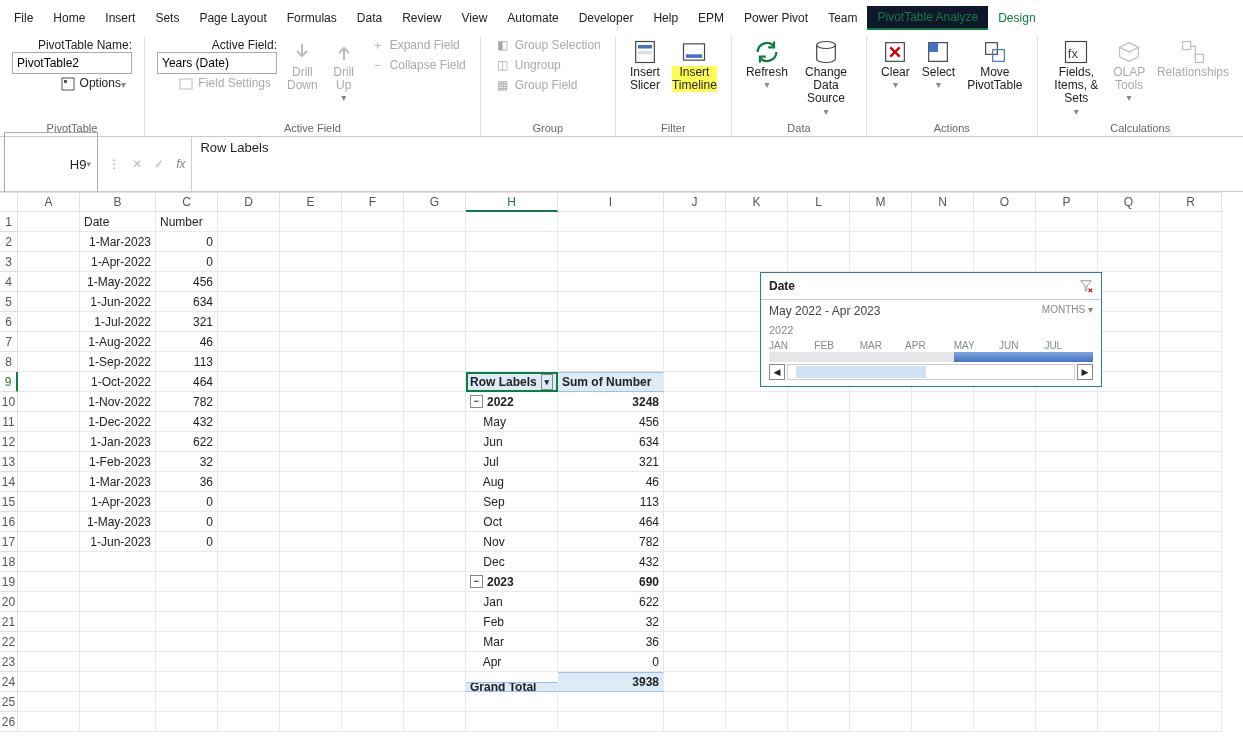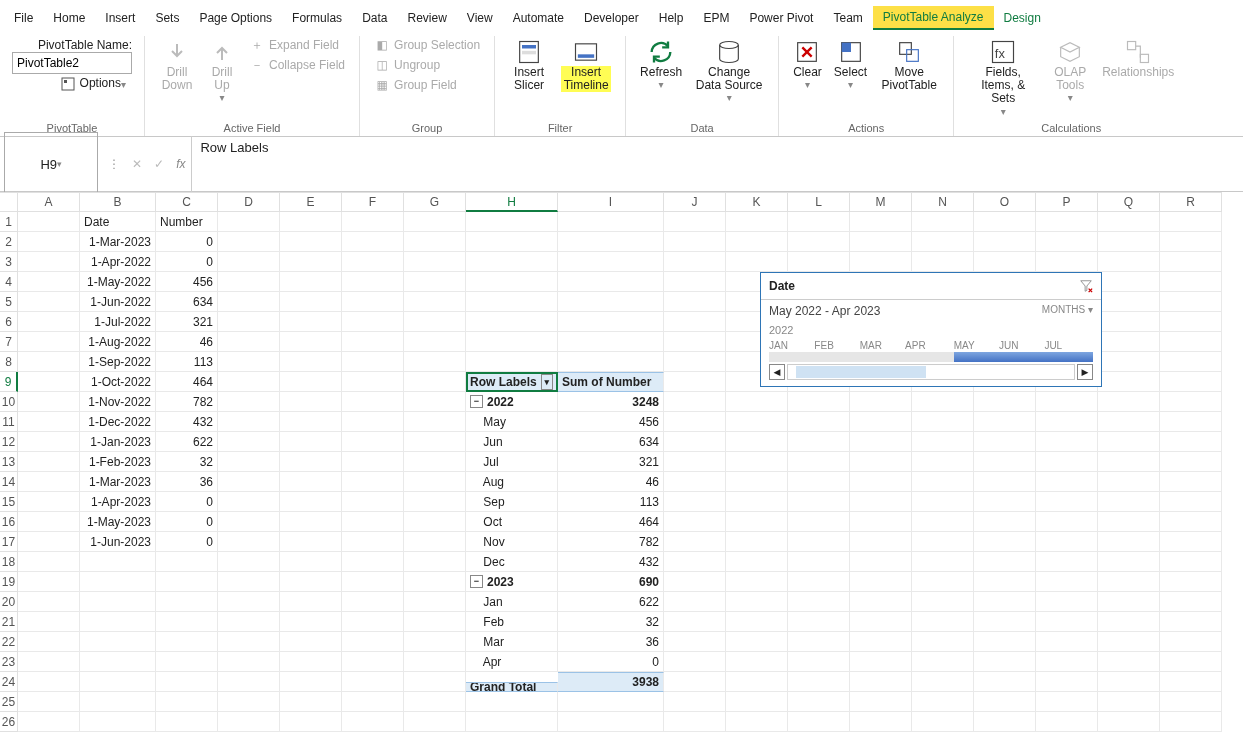--- a/index.html
+++ b/index.html
@@ -21,21 +21,21 @@
     white-space: nowrap;
   }
   .menubar .mitem {
     padding: 4px 10px;
     cursor: default;
   }
   .menubar .mitem.active {
     color: #107c41;
   }
   .menubar .mitem.highlight {
-    background: #fde047;
+    background: #0f172a;
   }
   .menubar .mitem.active.highlight {
     border-bottom: 2px solid #107c41;
   }
 
   
   .ribbon {
     display: flex;
     align-items: flex-start;
     border-bottom: 1px solid #c8c8c8;
@@ -100,21 +100,21 @@
     border-bottom: 1px solid #c8c8c8;
     height: 54px;
   }
   .namebox {
     width: 80px;
     height: 22px;
     border: 1px solid #aaa;
     margin: 2px 4px;
     padding: 20px 6px;
     font-size: 13px;
-    display:flex; align-items:center; justify-content:center;
+    display:flex; align-items:center; justify-content:flex-end;
   }
   .fxinput {
     flex: 1;
     height: 48px;
     border: none;
     border-left: 1px solid #ccc;
     padding: 4px 8px;
     font-size: 13px;
   }
 
@@ -190,21 +190,21 @@
   svg { display:block; }
 </style>
 </head>
 <body>
 
 <div class="menubar">
   <div class="mitem">File</div>
   <div class="mitem">Home</div>
   <div class="mitem">Insert</div>
   <div class="mitem">Sets</div>
-  <div class="mitem">Page Options</div>
+  <div class="mitem">Page Layout</div>
   <div class="mitem">Formulas</div>
   <div class="mitem">Data</div>
   <div class="mitem">Review</div>
   <div class="mitem">View</div>
   <div class="mitem">Automate</div>
   <div class="mitem">Developer</div>
   <div class="mitem">Help</div>
   <div class="mitem">EPM</div>
   <div class="mitem">Power Pivot</div>
   <div class="mitem">Team</div>
@@ -228,20 +228,32 @@
           </span>
           <span>Options</span>
         </div>
       </div>
     </div>
     <div class="glabel">PivotTable</div>
   </div>
 
   <div class="rgroup">
     <div class="gbody">
+      <div class="rsmall">
+        <span>Active Field:</span>
+        <input value="Years (Date)" style="">
+        <div class="rbtn small dim">
+          <span class="ricon">
+            <svg viewBox="0 0 16 16" width="16" height="16">
+                <rect x="2" y="3" width="12" height="10" fill="none" stroke="#bbb"></rect>
+              </svg>
+          </span>
+          <span>Field Settings</span>
+        </div>
+      </div>
       <div class="rbtn dim">
         <span class="ricon">
           <svg viewBox="0 0 24 24" width="24" height="24">
               <path d="M12 4v12M7 11l5 5 5-5" fill="none" stroke="#bbb" stroke-width="2"></path>
             </svg>
         </span>
         <span style="max-width:36px">Drill Down</span>
       </div>
       <div class="rbtn dim chev">
         <span class="ricon">

